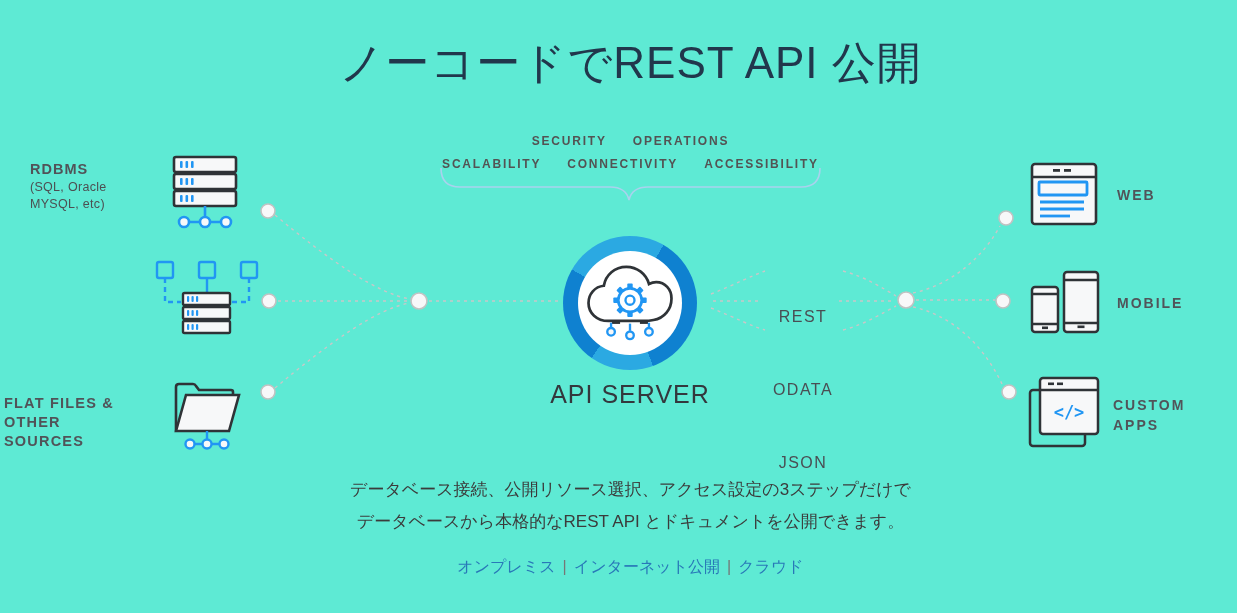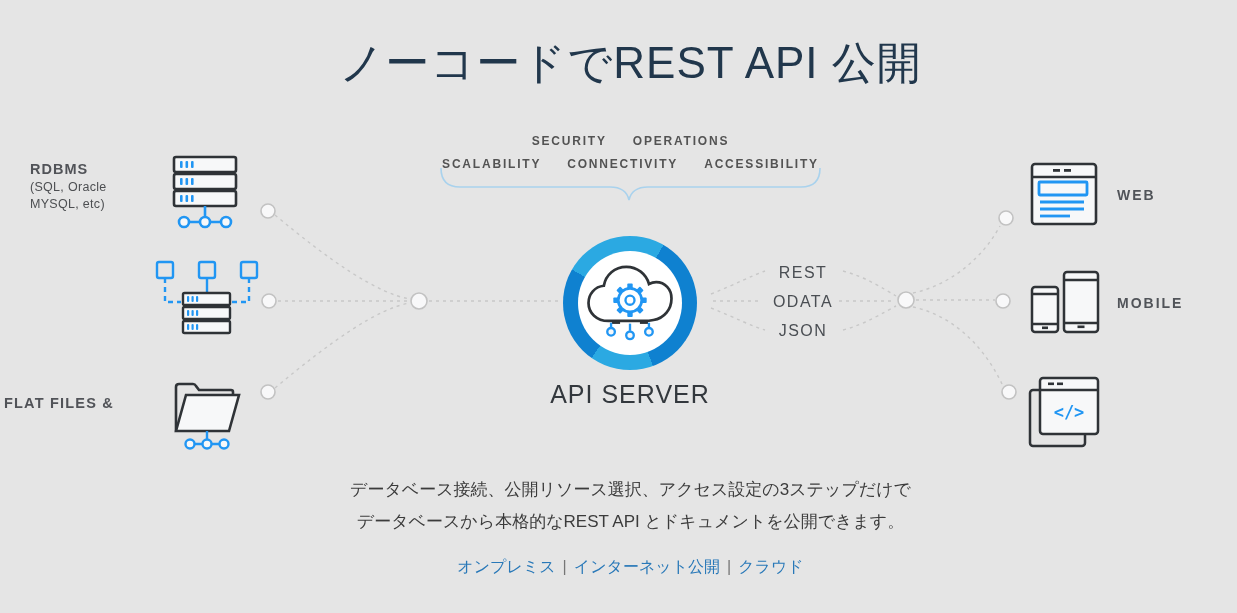--- a/index.html
+++ b/index.html
@@ -1,17 +1,17 @@
 <!DOCTYPE html>
 <html><head>
 <meta charset="utf-8">
 <style>
   html,body{margin:0;padding:0;}
   body{font-family:"Liberation Sans","DejaVu Sans",sans-serif;background:#f7f8f9;}
-  .page{position:relative;width:1237px;height:613px;background:#e5e5e5;overflow:hidden;}
+  .page{position:relative;width:1237px;height:613px;background:#5eead4;overflow:hidden;}
 
   .page-title{position:absolute;left:12px;width:1237px;top:34px;margin:0;text-align:center;
     font-size:44px;font-weight:300;color:#21374c;letter-spacing:1px;}
 
   .caps{position:absolute;left:12px;width:1237px;top:130px;text-align:center;
     color:#535353;font-size:12px;font-weight:600;letter-spacing:1.8px;}
   .caps-row{line-height:23px;}
   .caps-row span{margin:0 13px;}
 
   .connectors{position:absolute;left:0;top:0;pointer-events:none;}
@@ -22,21 +22,21 @@
   .icon-svg{position:absolute;}
 
   .hub-ring{position:absolute;left:563px;top:236px;width:134px;height:134px;border-radius:50%;
     background:conic-gradient(from 0deg,#2ba9e2 0deg 30deg,#0f81d0 30deg 160deg,#2ba9e2 160deg 215deg,#0f81d0 215deg 300deg,#2ba9e2 300deg 360deg);}
   .hub-inner{position:absolute;left:15px;top:15px;width:104px;height:104px;border-radius:50%;background:#ffffff;}
   .hub-label{position:absolute;left:530px;width:200px;top:380px;text-align:center;
     font-size:25px;font-weight:400;color:#33383d;letter-spacing:1px;}
 
   .protocols{position:absolute;left:763px;top:258px;width:80px;text-align:center;
     color:#4a4e53;font-size:16px;font-weight:500;letter-spacing:1.5px;}
-  .protocols div{line-height:29px;}
+  .protocols div{line-height:29px;margin-top:44px;}
 
   .dst-label{position:absolute;color:#515459;font-size:14px;font-weight:700;letter-spacing:2px;line-height:20px;}
 
   .description{position:absolute;left:12px;width:1237px;top:474px;text-align:center;
     color:#3b3b3b;font-size:17px;line-height:32px;}
 
   .links{position:absolute;left:12px;width:1237px;top:557px;text-align:center;font-size:16px;}
   .links a{color:#2878b8;text-decoration:none;cursor:pointer;}
   .links .sep{color:#767676;padding:0 7px;}
 </style>
@@ -138,20 +138,21 @@
         <rect x="41.5" y="54" width="2.2" height="6" rx="1"></rect>
         <rect x="46" y="54" width="2.2" height="6" rx="1"></rect>
       <rect x="37" y="68" width="2.2" height="6" rx="1"></rect>
         <rect x="41.5" y="68" width="2.2" height="6" rx="1"></rect>
         <rect x="46" y="68" width="2.2" height="6" rx="1"></rect>
     </g>
   </svg>
 
   <div class="src-label" style="left:4px;top:394px;width:140px;letter-spacing:1.2px;">
     <div>FLAT FILES &amp;</div>
+    <div>OTHER SOURCES</div>
   </div>
   <svg class="icon-svg" style="left:172px;top:374px;" width="70" height="78" viewBox="0 0 70 78">
     <g stroke="#2f3337" stroke-width="2.6" fill="none">
       <path d="M4,57 L4,13 Q4,10 7,10 L21,10 Q23,10 24,12 L27,16 L59,16 Q61,16 61,18 L61,21"></path>
       <path d="M4,57 L14,21 L67,21 L57,57 Z" fill="#f7f8f9"></path>
     </g>
     <g stroke="#2196f3" stroke-width="2.4" fill="#f7f8f9">
       <path d="M35,57 V65"></path>
       <path d="M18,70 H52"></path>
       <circle cx="18" cy="70" r="4.5"></circle>
@@ -230,20 +231,24 @@
   <div class="dst-label" style="left:1117px;top:293px;">MOBILE</div>
 
   <svg class="icon-svg" style="left:1028px;top:376px;" width="72" height="72" viewBox="0 0 72 72">
     <rect x="2" y="14" width="55" height="56" rx="3" fill="none" stroke="#2f3337" stroke-width="2.5"></rect>
     <rect x="12" y="2" width="58" height="56" rx="3" fill="#f7f8f9" stroke="#2f3337" stroke-width="2.5"></rect>
     <path d="M12,14 H70" stroke="#2f3337" stroke-width="2.5"></path>
     <rect x="20" y="6.5" width="6" height="2.6" fill="#2f3337"></rect>
       <rect x="29" y="6.5" width="6" height="2.6" fill="#2f3337"></rect>
     <text x="41" y="42" text-anchor="middle" font-family="DejaVu Sans Mono, monospace" font-size="17" font-weight="bold" fill="#2196f3">&lt;/&gt;</text>
   </svg>
+  <div class="dst-label" style="left:1113px;top:395px;">
+    <div>CUSTOM</div>
+    <div>APPS</div>
+  </div>
 
   <div class="description">
     <div>データベース接続、公開リソース選択、アクセス設定の3ステップだけで</div>
     <div>データベースから本格的なREST API とドキュメントを公開できます。</div>
   </div>
 
   <div class="links">
     <a>オンプレミス</a><span class="sep">|</span><a>インターネット公開</a><span class="sep">|</span><a>クラウド</a>
   </div>
 

